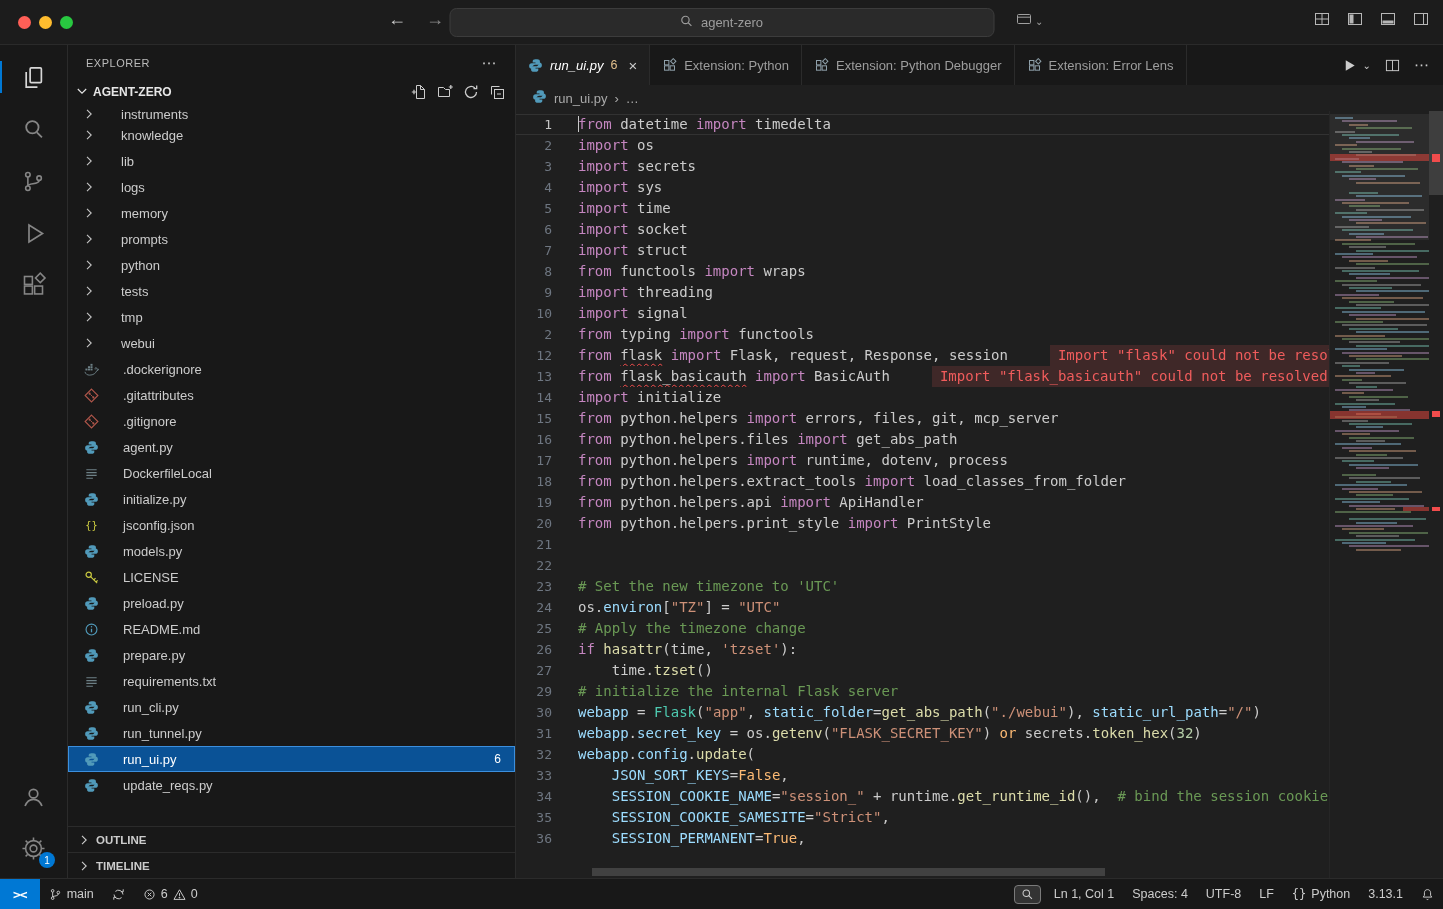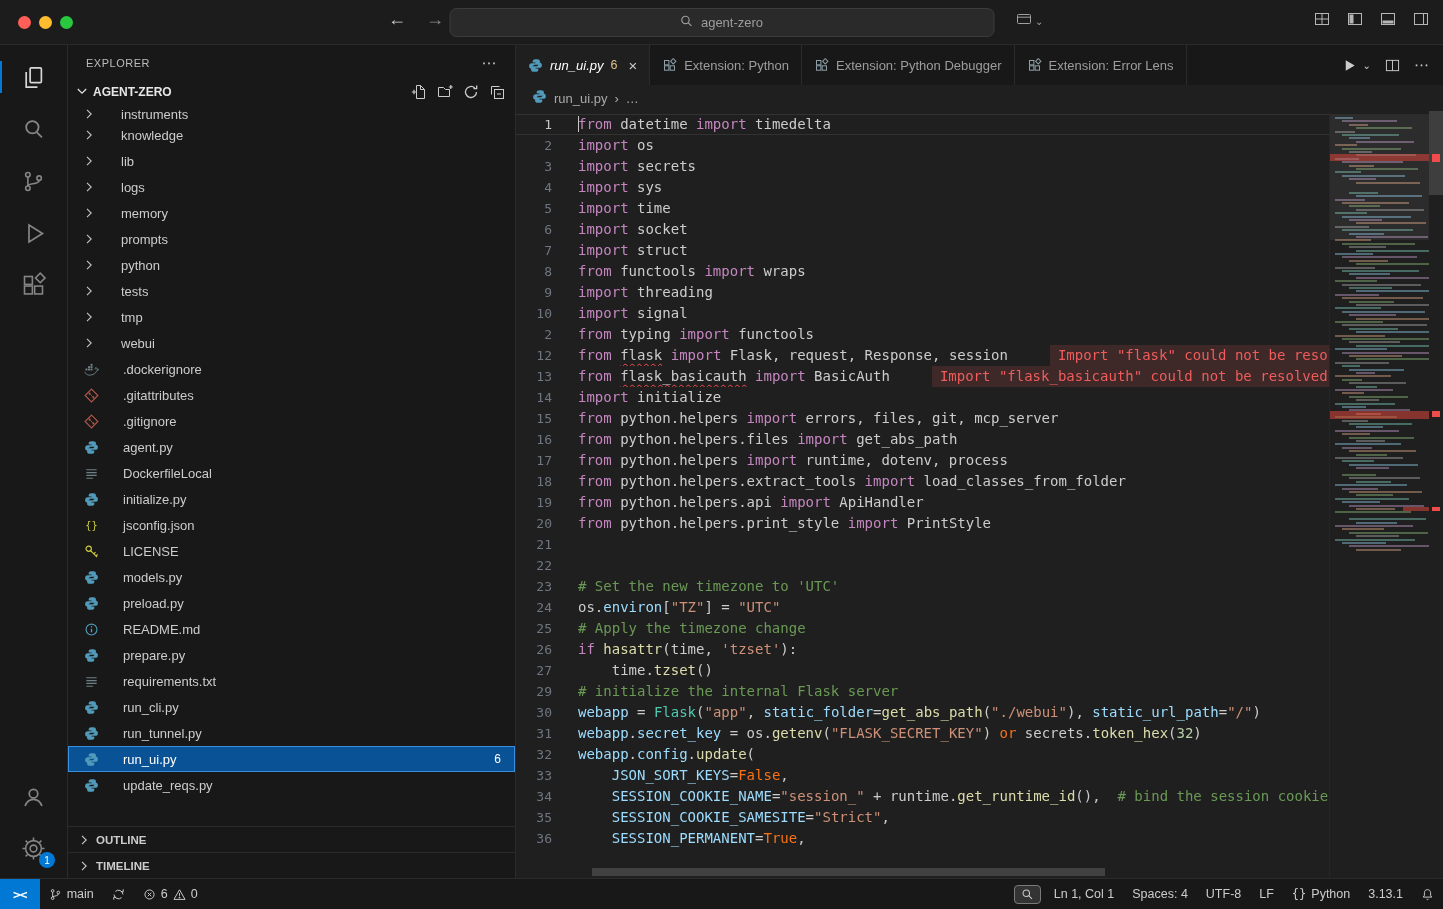--- a/index.html
+++ b/index.html
@@ -77,21 +77,21 @@
   .editor-body { flex:1; display:flex; min-height:0; position:relative; }
   .code { flex:1; min-width:0; overflow:hidden; font-family:"DejaVu Sans Mono", monospace; font-size:14px;
           line-height:21px; padding-top:3px; position:relative; }
   .cl { display:flex; height:21px; overflow:hidden; }
   .ln { width:62px; flex:none; text-align:right; padding-right:26px; color:#6e7681; font-size:13px; }
   .cl.cur .ln { color:#c6c6c6; }
   .cl.cur { box-shadow: inset 0 1px 0 #323232, inset 0 -1px 0 #323232; }
   .lc { white-space:pre; }
   .cl.cur .lc::before { content:""; display:inline-block; border-left:1px solid #c8c8c8; height:16px;
                         vertical-align:-3px; margin-right:-1px; }
-  .tok-k{color:#c586c0}.tok-b{color:#f97316}.tok-s{color:#ce9178}.tok-c{color:#6a9955}
+  .tok-k{color:#c586c0}.tok-b{color:#fdba74}.tok-s{color:#ce9178}.tok-c{color:#6a9955}
   .tok-f{color:#dcdcaa}.tok-cl{color:#4ec9b0}.tok-v{color:#9cdcfe}.tok-p{color:#cccccc}.tok-num{color:#b5cea8}
   .tok-u{color:#cccccc; text-decoration:underline wavy #f14c4c 1px; text-underline-offset:3px;}
   .errlens { flex:1; margin-left:42px; background:rgba(228,90,90,0.16); color:#f05c5c; padding:0 8px;
              white-space:pre; overflow:hidden; }
   .hscroll { position:absolute; bottom:2px; left:76px; width:513px; height:8px; background:rgba(121,121,121,0.38); }
 
   .minimap { width:100px; flex:none; position:relative; background:#1f1f1f; border-left:1px solid #262626; overflow:hidden; cursor:pointer; }
   .mmb { position:absolute; height:2px; opacity:.5; }
   .mm-err { position:absolute; left:0; right:0; height:7px; background:rgba(220,70,60,0.55); }
   .mm-slider { position:absolute; left:0; right:0; top:3px; height:126px; background:rgba(255,255,255,0.06); }
@@ -427,35 +427,35 @@
           <div class="row">
             <span class="ficon">
               <svg viewBox="0 0 16 16" width="15" height="15">
                 <text x="8" y="12" font-size="11" fill="#cbcb41" text-anchor="middle" font-family="monospace">{}</text>
               </svg>
             </span>
             <span>jsconfig.json</span>
           </div>
           <div class="row">
             <span class="ficon">
+              <svg viewBox="0 0 16 16" width="15" height="15" fill="#519aba">
+                <path d="M7.9 1.3c-1.9 0-2.9.8-2.9 2.2v1.4h3v.6H3.8C2.3 5.5 1.2 6.6 1.2 8.4s1 2.9 2.5 2.9h1.2V9.6c0-1.4 1.2-2.5 2.7-2.5h3c1.2 0 2.1-.9 2.1-2.1V3.5c0-1.4-1-2.2-2.9-2.2z"></path>
+                <path d="M8.1 14.7c1.9 0 2.9-.8 2.9-2.2v-1.4H8v-.6h4.2c1.5 0 2.6-1.1 2.6-2.9s-1-2.9-2.5-2.9h-1.2v1.7c0 1.4-1.2 2.5-2.7 2.5h-3c-1.2 0-2.1.9-2.1 2.1v1.5c0 1.4 1 2.2 2.9 2.2z"></path>
+              </svg>
+            </span>
+            <span>models.py</span>
+          </div>
+          <div class="row">
+            <span class="ficon">
               <svg viewBox="0 0 16 16" width="15" height="15" fill="none" stroke="#cbcb41" stroke-width="1.3">
                 <circle cx="5" cy="5" r="2.8"></circle>
                 <path d="M7 7l7 7M10.5 10.5l1.8-1.8M12.8 12.8l1.7-1.7"></path>
               </svg>
             </span>
             <span>LICENSE</span>
-          </div>
-          <div class="row">
-            <span class="ficon">
-              <svg viewBox="0 0 16 16" width="15" height="15" fill="#519aba">
-                <path d="M7.9 1.3c-1.9 0-2.9.8-2.9 2.2v1.4h3v.6H3.8C2.3 5.5 1.2 6.6 1.2 8.4s1 2.9 2.5 2.9h1.2V9.6c0-1.4 1.2-2.5 2.7-2.5h3c1.2 0 2.1-.9 2.1-2.1V3.5c0-1.4-1-2.2-2.9-2.2z"></path>
-                <path d="M8.1 14.7c1.9 0 2.9-.8 2.9-2.2v-1.4H8v-.6h4.2c1.5 0 2.6-1.1 2.6-2.9s-1-2.9-2.5-2.9h-1.2v1.7c0 1.4-1.2 2.5-2.7 2.5h-3c-1.2 0-2.1.9-2.1 2.1v1.5c0 1.4 1 2.2 2.9 2.2z"></path>
-              </svg>
-            </span>
-            <span>models.py</span>
           </div>
           <div class="row">
             <span class="ficon">
               <svg viewBox="0 0 16 16" width="15" height="15" fill="#519aba">
                 <path d="M7.9 1.3c-1.9 0-2.9.8-2.9 2.2v1.4h3v.6H3.8C2.3 5.5 1.2 6.6 1.2 8.4s1 2.9 2.5 2.9h1.2V9.6c0-1.4 1.2-2.5 2.7-2.5h3c1.2 0 2.1-.9 2.1-2.1V3.5c0-1.4-1-2.2-2.9-2.2z"></path>
                 <path d="M8.1 14.7c1.9 0 2.9-.8 2.9-2.2v-1.4H8v-.6h4.2c1.5 0 2.6-1.1 2.6-2.9s-1-2.9-2.5-2.9h-1.2v1.7c0 1.4-1.2 2.5-2.7 2.5h-3c-1.2 0-2.1.9-2.1 2.1v1.5c0 1.4 1 2.2 2.9 2.2z"></path>
               </svg>
             </span>
             <span>preload.py</span>
           </div>

